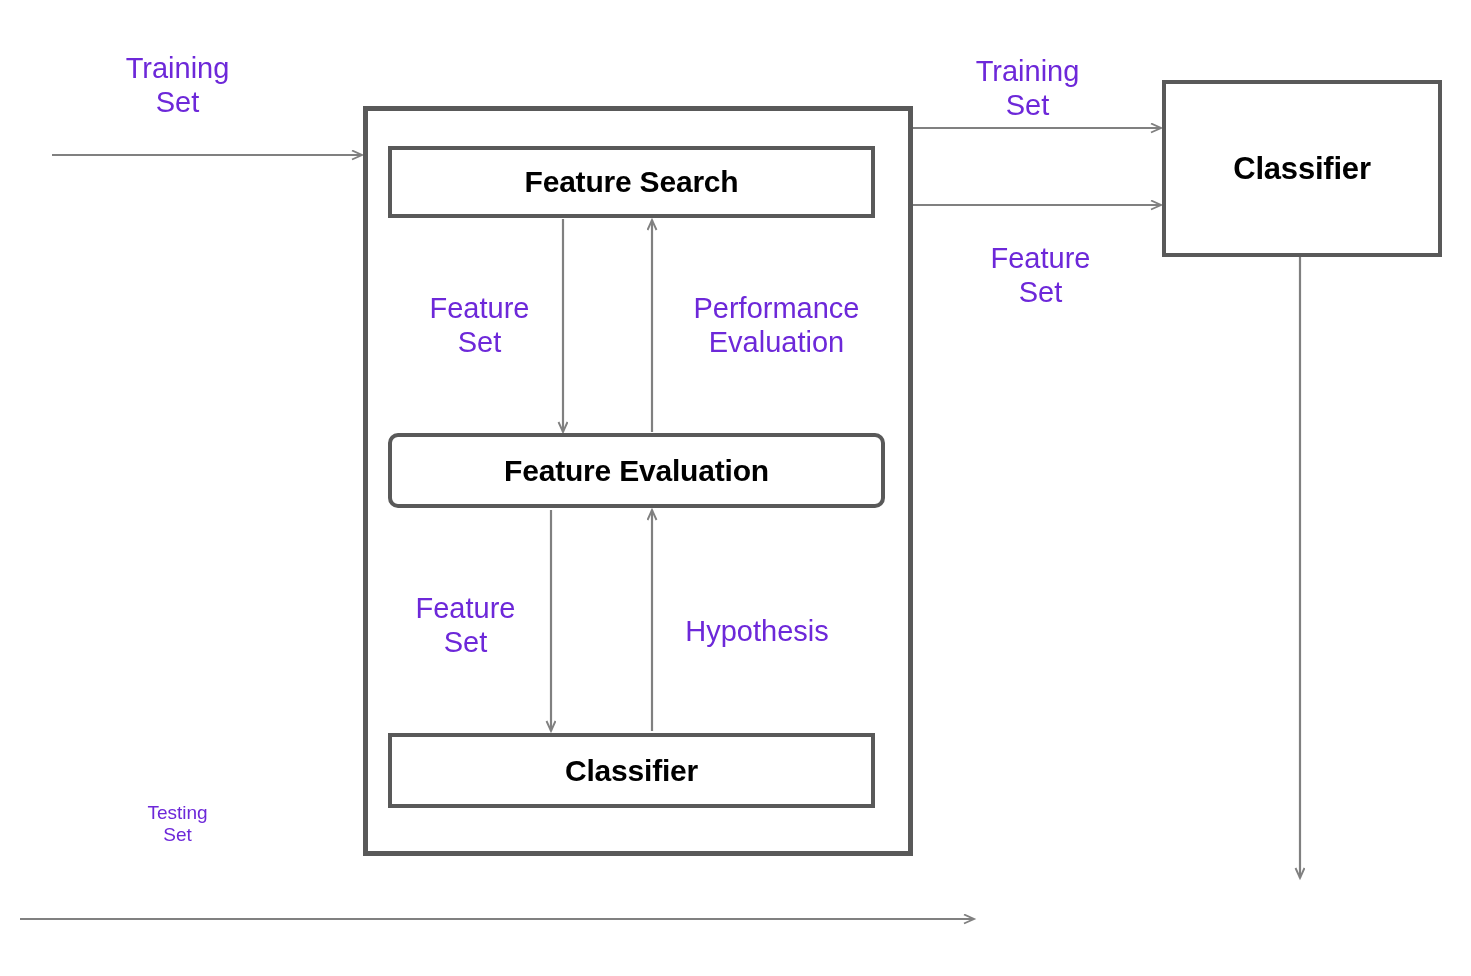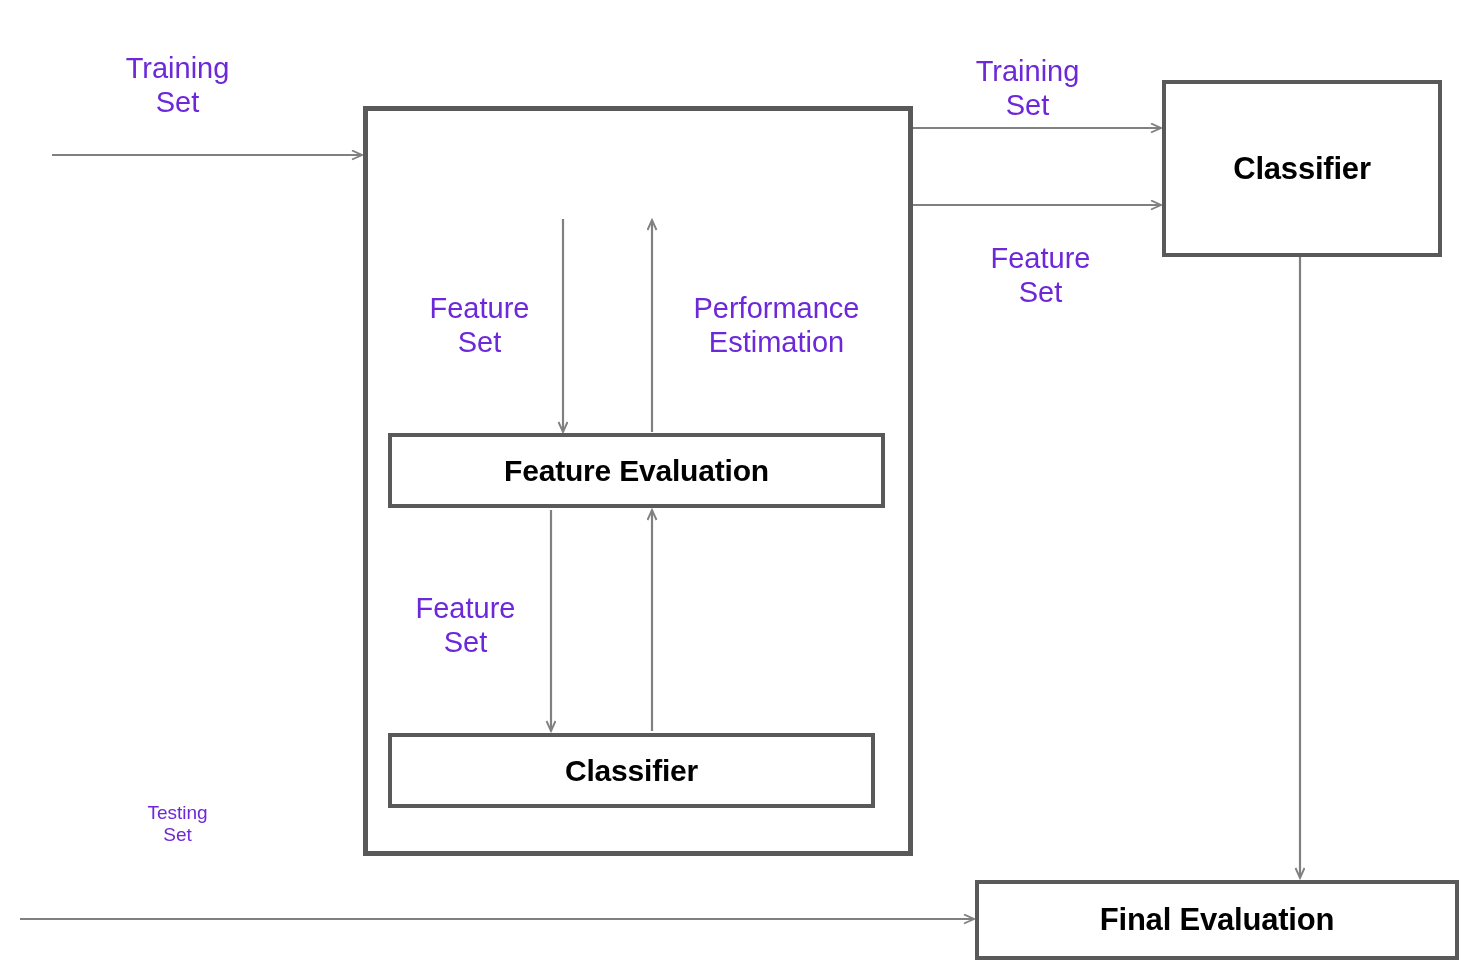--- a/index.html
+++ b/index.html
@@ -42,21 +42,21 @@
   }
   .edge-label {
     position: absolute;
     color: #6d28d9;
     font-weight: normal;
     line-height: 1.17;
     text-align: center;
     white-space: pre-line;
   }
   #feature-search-box { left: 388px; top: 146px; width: 487px; height: 72px; font-size: 30px; }
-  #feature-evaluation-box { left: 388px; top: 433px; width: 497px; height: 75px; font-size: 30px; }
+  #feature-evaluation-box { left: 388px; top: 433px; width: 497px; height: 75px; font-size: 30px; border-radius: 10px; }
   #inner-classifier-box { left: 388px; top: 733px; width: 487px; height: 75px; font-size: 30px; }
   #wrapper-box { left: 363px; top: 106px; width: 550px; height: 750px; }
   #classifier-box { left: 1162px; top: 80px; width: 280px; height: 177px; font-size: 31px; }
   #final-evaluation-box { left: 975px; top: 880px; width: 484px; height: 80px; font-size: 31px; }
 
   #label-training-set-left { left: 85px; top: 52px; width: 185px; font-size: 29px; }
   #label-training-set-right { left: 935px; top: 55px; width: 185px; font-size: 29px; }
   #label-feature-set-right { left: 948px; top: 242px; width: 185px; font-size: 29px; }
   #label-feature-set-upper { left: 392px; top: 292px; width: 175px; font-size: 29px; }
   #label-performance-estimation { left: 664px; top: 292px; width: 225px; font-size: 29px; }
@@ -90,45 +90,46 @@
 
     <line x1="913" y1="205" x2="1161" y2="205" stroke="#808080" stroke-width="2.2" marker-end="url(#arrowhead)"></line>
 
     <line x1="1300" y1="257" x2="1300" y2="878" stroke="#808080" stroke-width="2.2" marker-end="url(#arrowhead)"></line>
 
     <line x1="20" y1="919" x2="974" y2="919" stroke="#808080" stroke-width="2.2" marker-end="url(#arrowhead)"></line>
   </svg>
 
   <div class="outer-box" id="wrapper-box"></div>
 
+  <div class="node-box" id="feature-search-box">
+    <span>Feature Search</span>
+  </div>
 
   <div class="node-box" id="feature-evaluation-box">
     <span>Feature Evaluation</span>
   </div>
 
   <div class="node-box" id="inner-classifier-box">
     <span>Classifier</span>
   </div>
 
   <div class="node-box" id="classifier-box">
     <span>Classifier</span>
   </div>
 
-  <div class="node-box" id="final-evaluation-box">
-    <span>Final Evaluation</span>
-  </div>
 
   <div class="edge-label" id="label-training-set-left">Training
 Set</div>
   <div class="edge-label" id="label-training-set-right">Training
 Set</div>
   <div class="edge-label" id="label-feature-set-right">Feature
 Set</div>
   <div class="edge-label" id="label-feature-set-upper">Feature
 Set</div>
   <div class="edge-label" id="label-performance-estimation">Performance
-Estimation</div>
+Evaluation</div>
   <div class="edge-label" id="label-feature-set-lower">Feature
 Set</div>
+  <div class="edge-label" id="label-hypothesis">Hypothesis</div>
   <div class="edge-label" id="label-testing-set">Testing
 Set</div>
 
 </div>
 
 </body></html>

